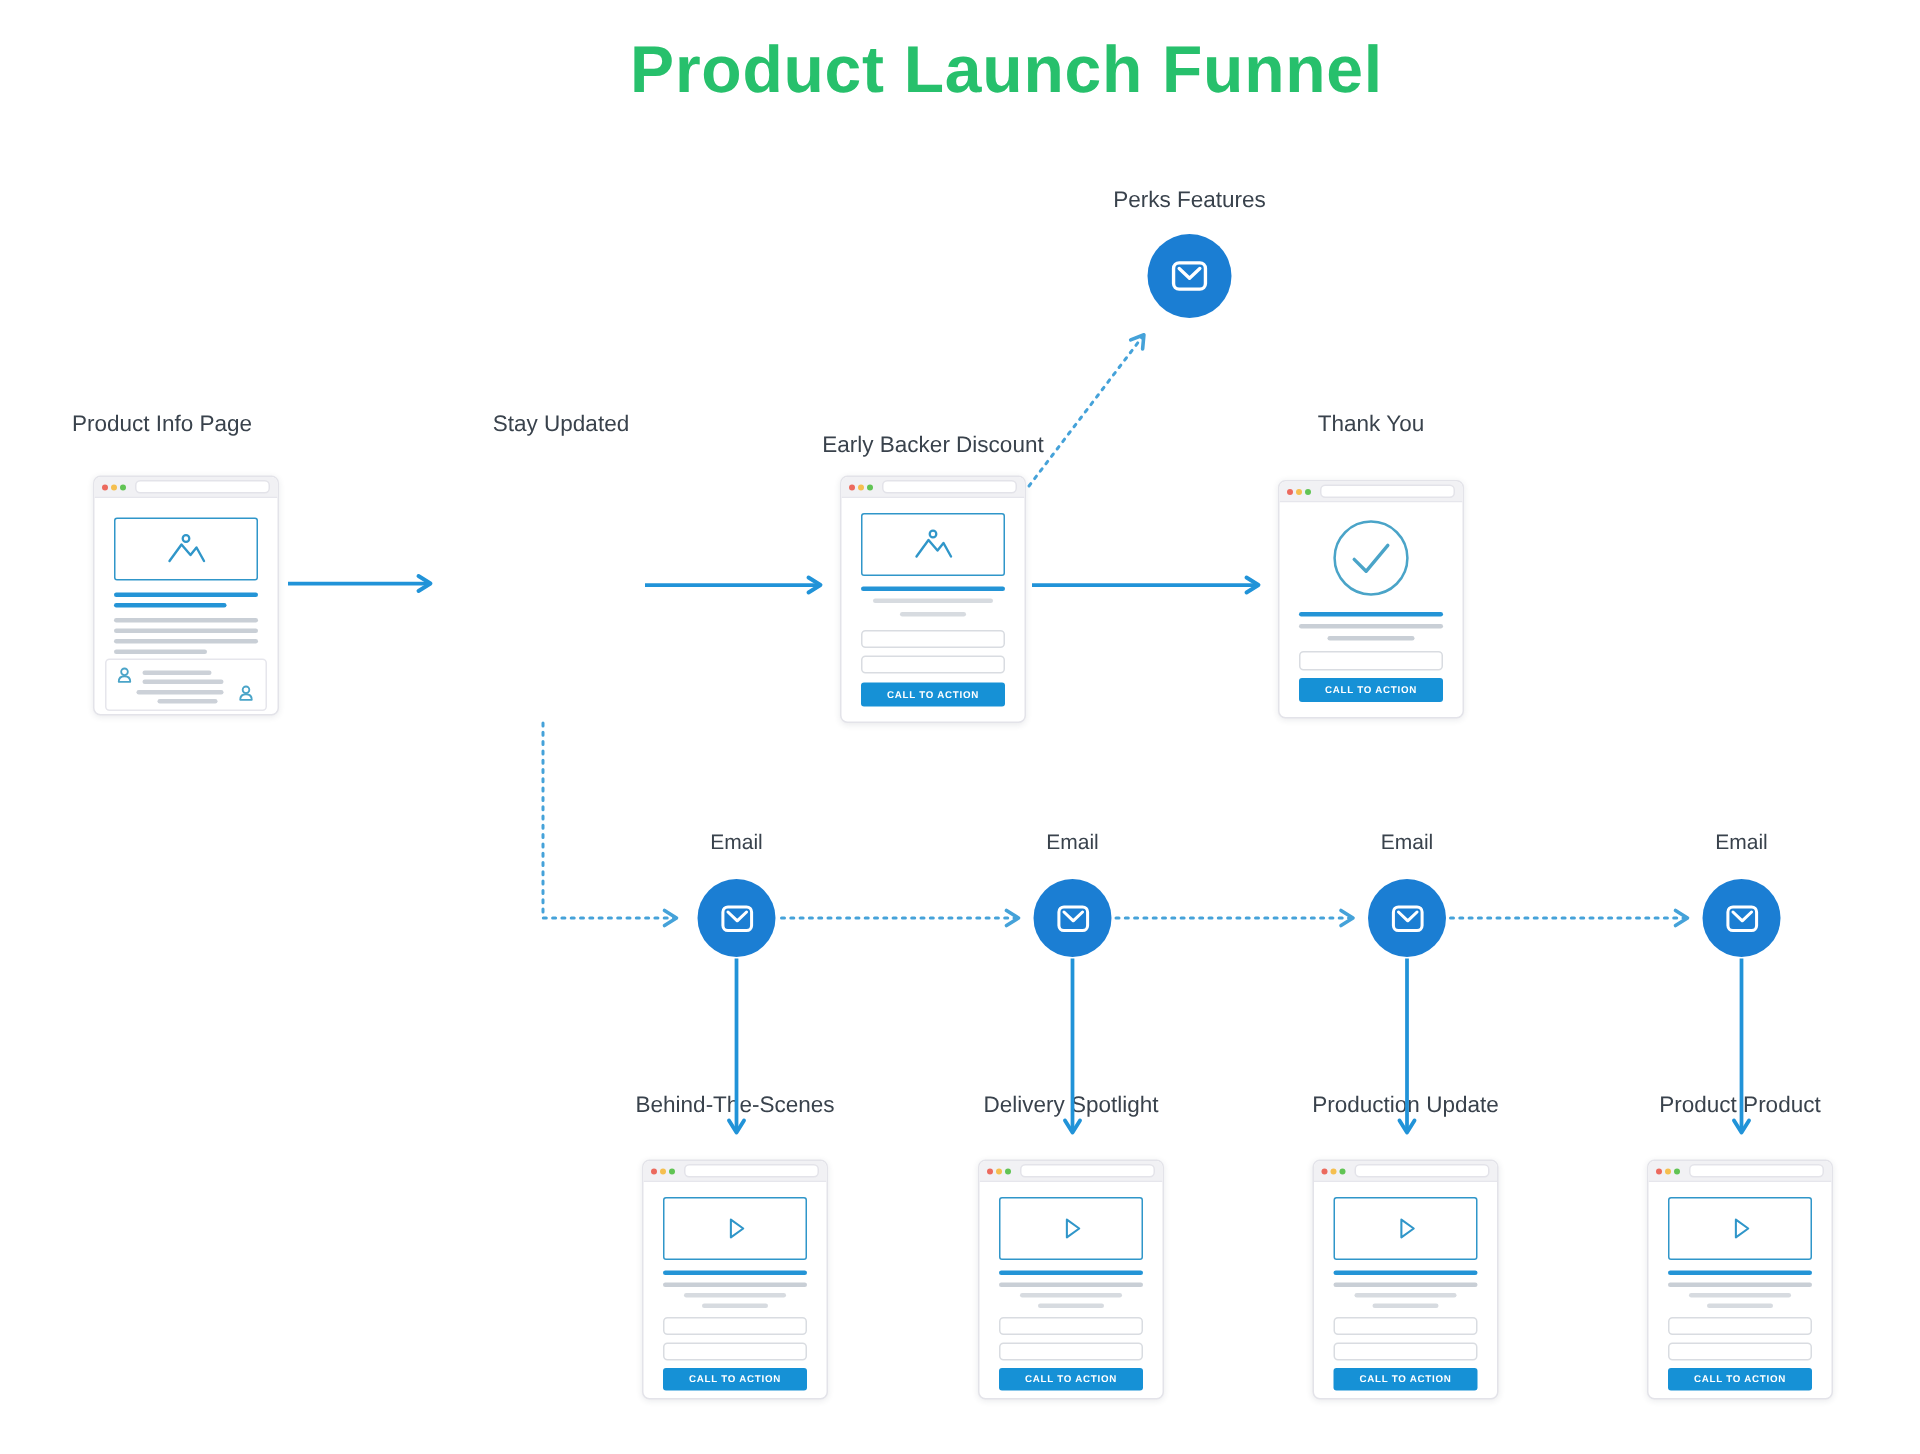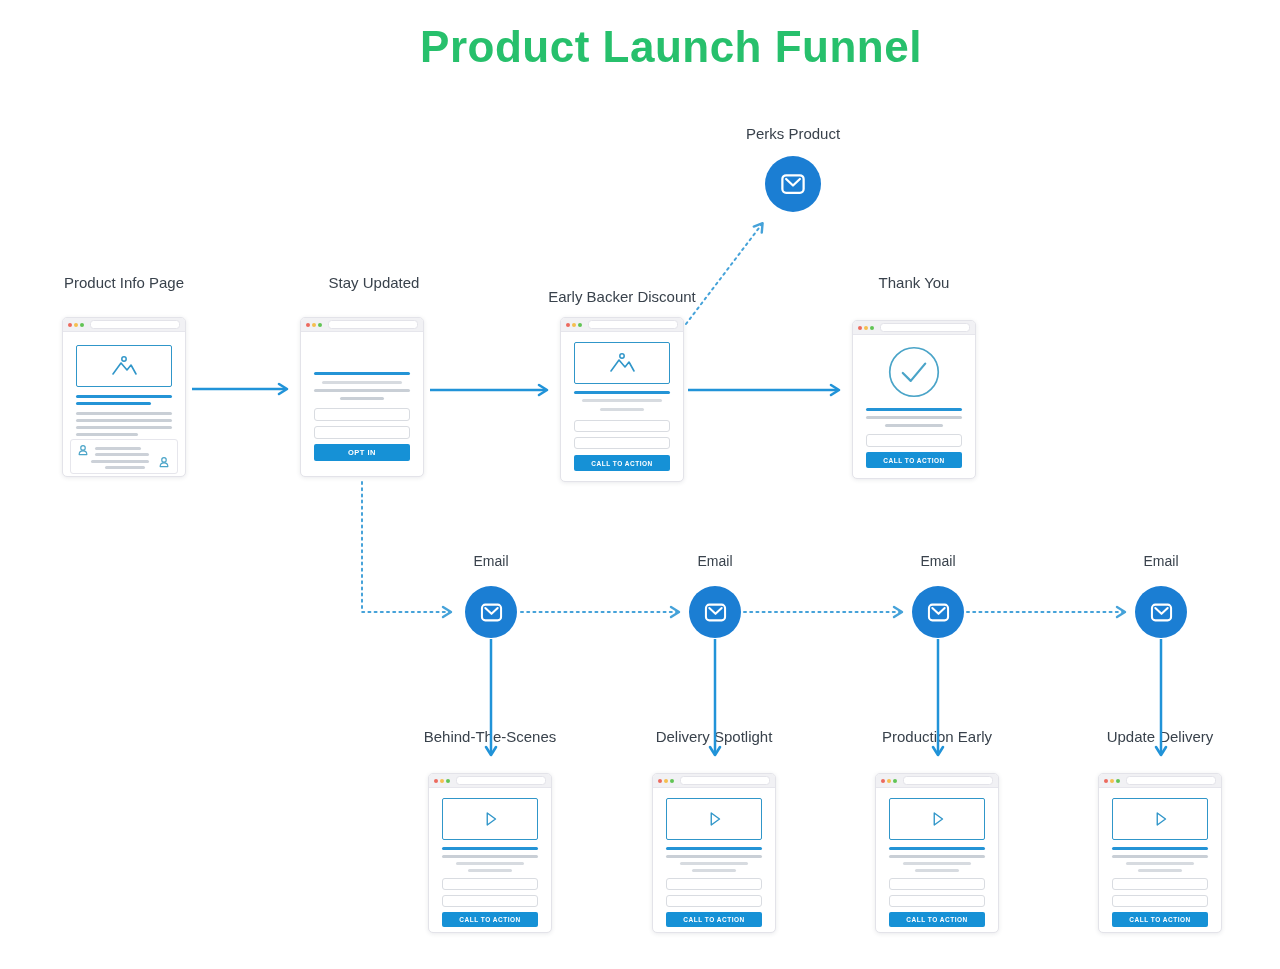--- a/index.html
+++ b/index.html
@@ -58,33 +58,33 @@
   .wire-lt{stroke:#4aa4c8;fill:none;stroke-linecap:round;stroke-linejoin:round;}
   .white-wire{stroke:#fff;fill:none;stroke-linecap:round;stroke-linejoin:round;}
 </style>
 </head>
 <body>
 
 <div class="canvas">
 
   <div class="title">Product Launch Funnel</div>
 
-  <div class="node-label" style="left:124px;top:274px">Product Info Page</div>
+  <div class="node-label" style="left:108px;top:274px">Product Info Page</div>
   <div class="node-label" style="left:374px;top:274px">Stay Updated</div>
   <div class="node-label" style="left:622px;top:288px">Early Backer Discount</div>
   <div class="node-label" style="left:914px;top:274px">Thank You</div>
-  <div class="node-label" style="left:793px;top:125px">Perks Product</div>
+  <div class="node-label" style="left:793px;top:125px">Perks Features</div>
   <div class="node-label email-label" style="left:491px;top:553px">Email</div>
   <div class="node-label email-label" style="left:715px;top:553px">Email</div>
   <div class="node-label email-label" style="left:938px;top:553px">Email</div>
   <div class="node-label email-label" style="left:1161px;top:553px">Email</div>
   <div class="node-label" style="left:490px;top:728px">Behind-The-Scenes</div>
   <div class="node-label" style="left:714px;top:728px">Delivery Spotlight</div>
-  <div class="node-label" style="left:937px;top:728px">Production Early</div>
-  <div class="node-label" style="left:1160px;top:728px">Update Delivery</div>
+  <div class="node-label" style="left:937px;top:728px">Production Update</div>
+  <div class="node-label" style="left:1160px;top:728px">Product Product</div>
 
   <div class="window" style="left:62px;top:317px;height:160px">
     <div class="chrome">
       <span class="dot r"></span>
       <span class="dot y"></span>
       <span class="dot g"></span>
       <span class="urlbar"></span>
     </div>
     <div class="content left">
       <div class="img-box" style="margin-top:13px">
@@ -109,37 +109,20 @@
       <div class="tline" style="left:24px;top:13px;width:54px"></div>
       <svg class="person" style="right:6px;top:15px" viewBox="0 0 20 20">
         <circle class="wire-lt" cx="10" cy="7" r="3.2" stroke-width="1.7"></circle>
         <path class="wire-lt" stroke-width="1.7" d="M4.5,16.5 C4.5,12.8 7,11.2 10,11.2 C13,11.2 15.5,12.8 15.5,16.5 Z"></path>
       </svg>
       <div class="tline" style="left:20px;top:20px;width:58px"></div>
       <div class="tline" style="left:34px;top:26px;width:40px"></div>
     </div>
   </div>
 
-  <div class="window" style="left:300px;top:317px;height:160px">
-    <div class="chrome">
-      <span class="dot r"></span>
-      <span class="dot y"></span>
-      <span class="dot g"></span>
-      <span class="urlbar"></span>
-    </div>
-    <div class="content center">
-      <div class="line blue" style="margin-top:40px"></div>
-      <div class="line lgray w84" style="margin-top:6px"></div>
-      <div class="line gray" style="margin-top:5px"></div>
-      <div class="line gray w45" style="margin-top:5px"></div>
-      <div class="input" style="margin-top:8px"></div>
-      <div class="input" style="margin-top:5px"></div>
-      <div class="cta optin" style="margin-top:5px">OPT IN</div>
-    </div>
-  </div>
 
   <div class="window" style="left:560px;top:317px;height:165px">
     <div class="chrome">
       <span class="dot r"></span>
       <span class="dot y"></span>
       <span class="dot g"></span>
       <span class="urlbar"></span>
     </div>
     <div class="content center">
       <div class="img-box" style="margin-top:10px">

